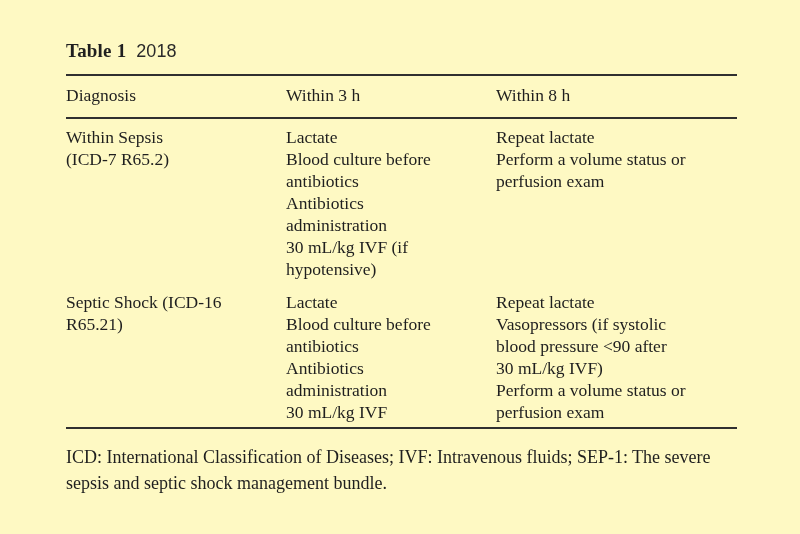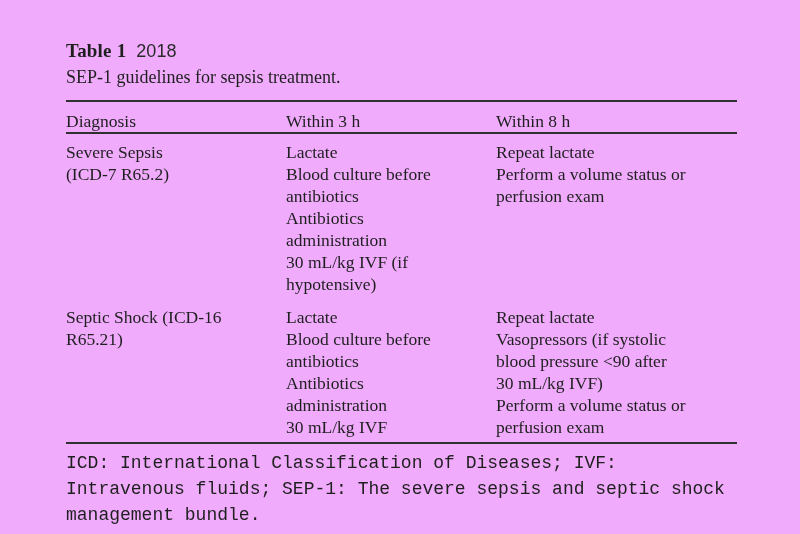--- a/index.html
+++ b/index.html
@@ -4,21 +4,21 @@
 <style>
   html, body {
     margin: 0;
     padding: 0;
     background: #ffffff;
   }
   .page {
     position: relative;
     width: 800px;
     height: 534px;
-    background: #f0abfc;
+    background: #fef9c3;
     overflow: hidden;
     font-family: "Liberation Serif", serif;
     color: #1f1f1f;
   }
   .content {
     position: absolute;
     left: 66px;
     top: 38px;
     width: 680px;
   }
@@ -50,69 +50,67 @@
     border-bottom: 2px solid #303030;
   }
   table.data col.c1 { width: 220px; }
   table.data col.c2 { width: 210px; }
   table.data col.c3 { width: 241px; }
   table.data th {
     text-align: left;
     font-weight: normal;
     font-size: 17.5px;
     line-height: 22px;
-    padding: 8px 0 0 0;
+    padding: 8px 0 11px 0;
     border-bottom: 2px solid #303030;
   }
   table.data td {
     vertical-align: top;
     font-size: 17.5px;
     line-height: 22px;
     padding: 7px 0 4px 0;
   }
   table.data th:nth-child(1), table.data td:nth-child(1) { padding-right: 35px; }
   table.data th:nth-child(2), table.data td:nth-child(2) { padding-right: 30px; }
   table.data th:nth-child(3), table.data td:nth-child(3) { padding-right: 29px; }
   .footnote {
-    margin-top: 6px;
+    margin-top: 15px;
     width: 670px;
     font-size: 18px;
     line-height: 26px;
-    font-family: Liberation Mono, monospace;
   }
 </style>
 </head>
 <body>
 
 <div class="page">
   <div class="content">
 
     <div class="table-title">
       <span class="title-label">Table 1</span><span class="title-year">2018</span>
     </div>
 
-    <div class="table-caption">SEP-1 guidelines for sepsis treatment.</div>
 
     <table class="data">
       <colgroup>
         <col class="c1">
           <col class="c2">
           <col class="c3">
       </colgroup>
       <thead>
         <tr>
           <th>Diagnosis</th>
           <th>Within 3 h</th>
           <th>Within 8 h</th>
         </tr>
       </thead>
       <tbody id="tbody">
           <tr>
             <td>
-              <div>Severe Sepsis</div>
+              <div>Within Sepsis</div>
               <div>(ICD-7 R65.2)</div>
             </td>
             <td>
               <div>Lactate</div>
               <div>Blood culture before antibiotics</div>
               <div>Antibiotics administration</div>
               <div>30&nbsp;mL/kg IVF (if hypotensive)</div>
             </td>
             <td>
               <div>Repeat lactate</div>

